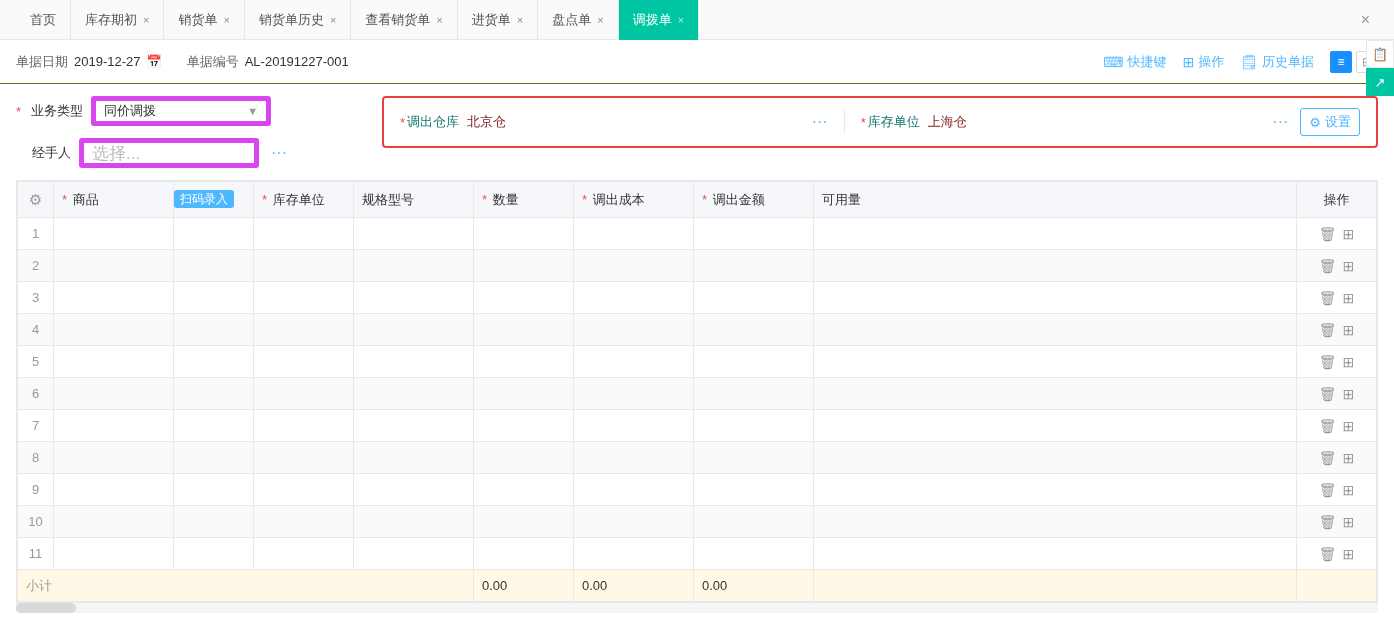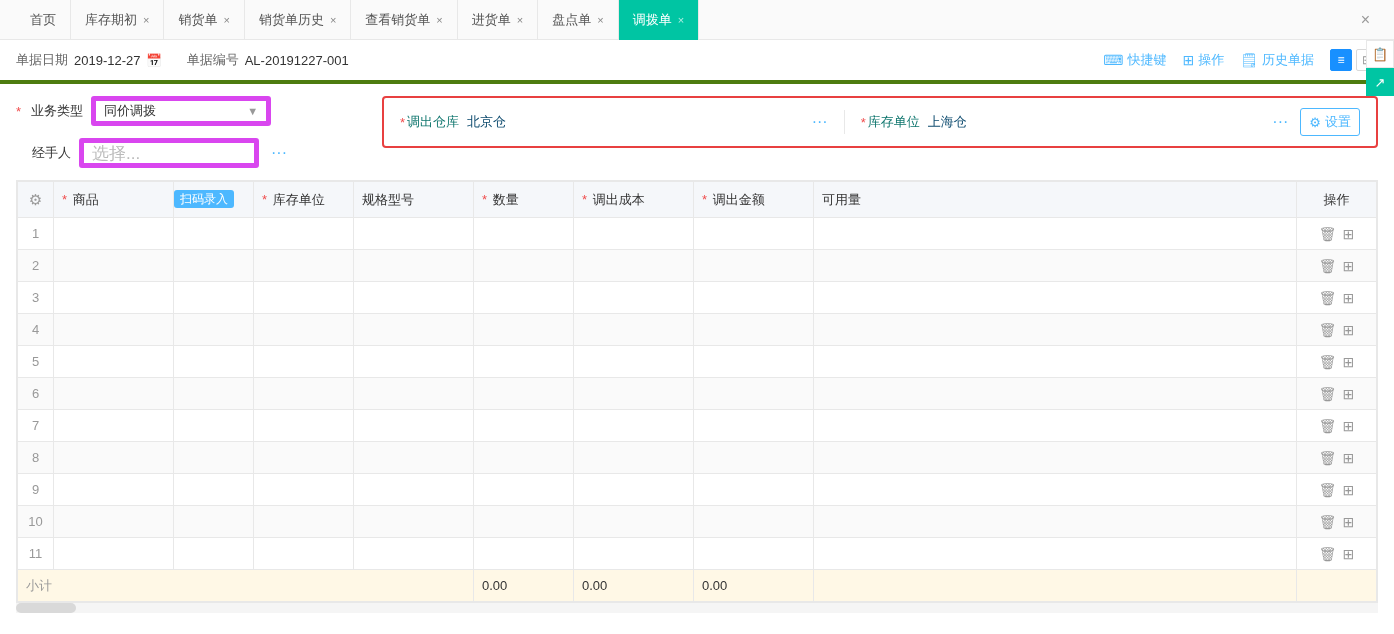--- a/index.html
+++ b/index.html
@@ -24,21 +24,21 @@
       margin-left: 6px; font-size: 11px; cursor: pointer; opacity: 0.7;
     }
     .tab-item.active .tab-close { color: #fff; }
     .close-btn-right {
       margin-left: auto; font-size: 16px; cursor: pointer; color: #999; padding: 0 8px;
     }
 
     
     .toolbar {
       display: flex; align-items: center; height: 44px;
-      padding: 0 16px; border-bottom: 4px solid #4d7c0f;
+      padding: 0 16px; border-bottom: 1px solid #4d7c0f;
       background: #fff;
     }
     .toolbar-field { display: flex; align-items: center; margin-right: 24px; }
     .toolbar-label { color: #666; margin-right: 6px; font-size: 13px; }
     .toolbar-value { color: #333; font-size: 13px; }
     .calendar-icon { margin-left: 6px; cursor: pointer; color: #aaa; }
     .toolbar-right { margin-left: auto; display: flex; align-items: center; gap: 16px; color: #4db8ff; font-size: 13px; }
     .toolbar-right-item { display: flex; align-items: center; gap: 4px; cursor: pointer; }
     .toolbar-right-item .icon { font-size: 14px; }
 
@@ -62,21 +62,21 @@
     .more-icon { color: #4db8ff; cursor: pointer; font-size: 16px; margin-left: 4px; }
 
     
     .warehouse-box {
       border: 2px solid #e84040; border-radius: 4px;
       padding: 10px 16px; display: flex; align-items: center;
       flex: 1; gap: 0;
     }
     .warehouse-section { display: flex; align-items: center; flex: 1; }
     .warehouse-label { color: #0f766e; font-size: 13px; white-space: nowrap; }
-    .warehouse-value { color: #0c4a6e; font-size: 13px; margin-left: 8px; }
+    .warehouse-value { color: #7f1d1d; font-size: 13px; margin-left: 8px; }
     .warehouse-divider { width: 1px; background: #e8e8e8; height: 24px; margin: 0 16px; }
 
     
     .settings-btn {
       display: flex; align-items: center; gap: 4px;
       border: 1px solid #4db8ff; border-radius: 3px;
       color: #4db8ff; padding: 4px 8px; cursor: pointer; font-size: 13px;
       margin-left: 12px; white-space: nowrap;
     }
 

